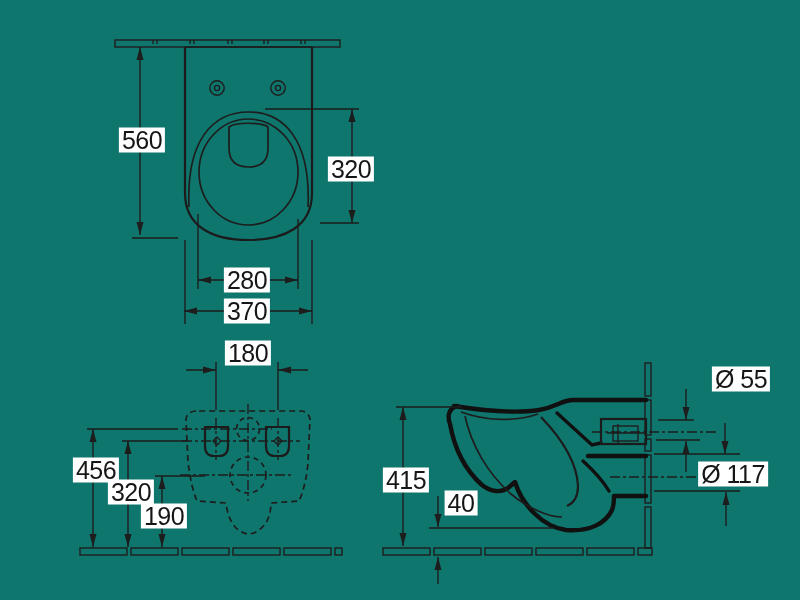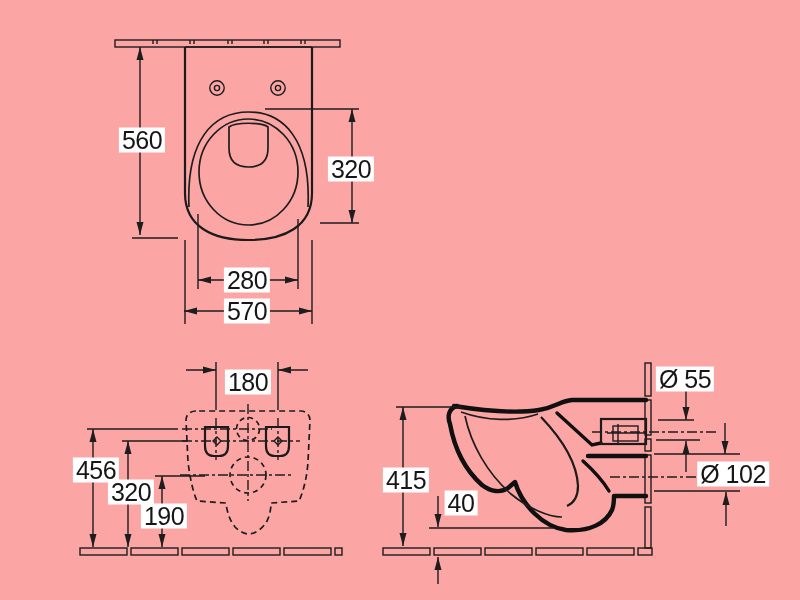--- a/index.html
+++ b/index.html
@@ -1,17 +1,17 @@
 <!DOCTYPE html>
 <html><head>
 <meta charset="utf-8">
 <style>
   html,body{margin:0;padding:0;background:#e8e8e8;}
   #canvas{
-    position:relative;width:800px;height:600px;background:#fca5a5;
+    position:relative;width:800px;height:600px;background:#0f766e;
     font-family:"Liberation Sans",sans-serif;overflow:hidden;
   }
   #drawing{position:absolute;left:0;top:0;}
   .dim{
     position:absolute;transform:translate(-50%,-50%);
     font-family:"Liberation Sans",sans-serif;font-size:25px;color:#161616;
     background:#ffffff;padding:0 3px;line-height:1;white-space:nowrap;
     letter-spacing:-0.5px;
   }
   
@@ -188,25 +188,25 @@
         <path class="thin" d="M654,454 H740 M654,491 H740 M725,423 V454 M726,492 V526"></path>
         <polygon class="arr" points="725,454 721.5,441 728.5,441"></polygon>
         <polygon class="arr" points="726,492 722.5,505 729.5,505"></polygon>
       </g>
     </g>
   </svg>
 
   <span class="dim" style="left:142px;top:140px">560</span>
   <span class="dim" style="left:351px;top:169px">320</span>
   <span class="dim" style="left:247px;top:280px">280</span>
-  <span class="dim" style="left:247px;top:311px">570</span>
-
-  <span class="dim" style="left:248px;top:382px">180</span>
+  <span class="dim" style="left:247px;top:311px">370</span>
+
+  <span class="dim" style="left:248px;top:353px">180</span>
   <span class="dim" style="left:96px;top:470px">456</span>
   <span class="dim" style="left:131px;top:492px">320</span>
   <span class="dim" style="left:164px;top:516px">190</span>
 
   <span class="dim" style="left:406px;top:480px">415</span>
   <span class="dim" style="left:461px;top:503px">40</span>
-  <span class="dim" style="left:685px;top:379px">Ø 55</span>
-  <span class="dim" style="left:733px;top:474px">Ø 102</span>
+  <span class="dim" style="left:741px;top:379px">Ø 55</span>
+  <span class="dim" style="left:733px;top:474px">Ø 117</span>
 
 </div>
 
 </body></html>

